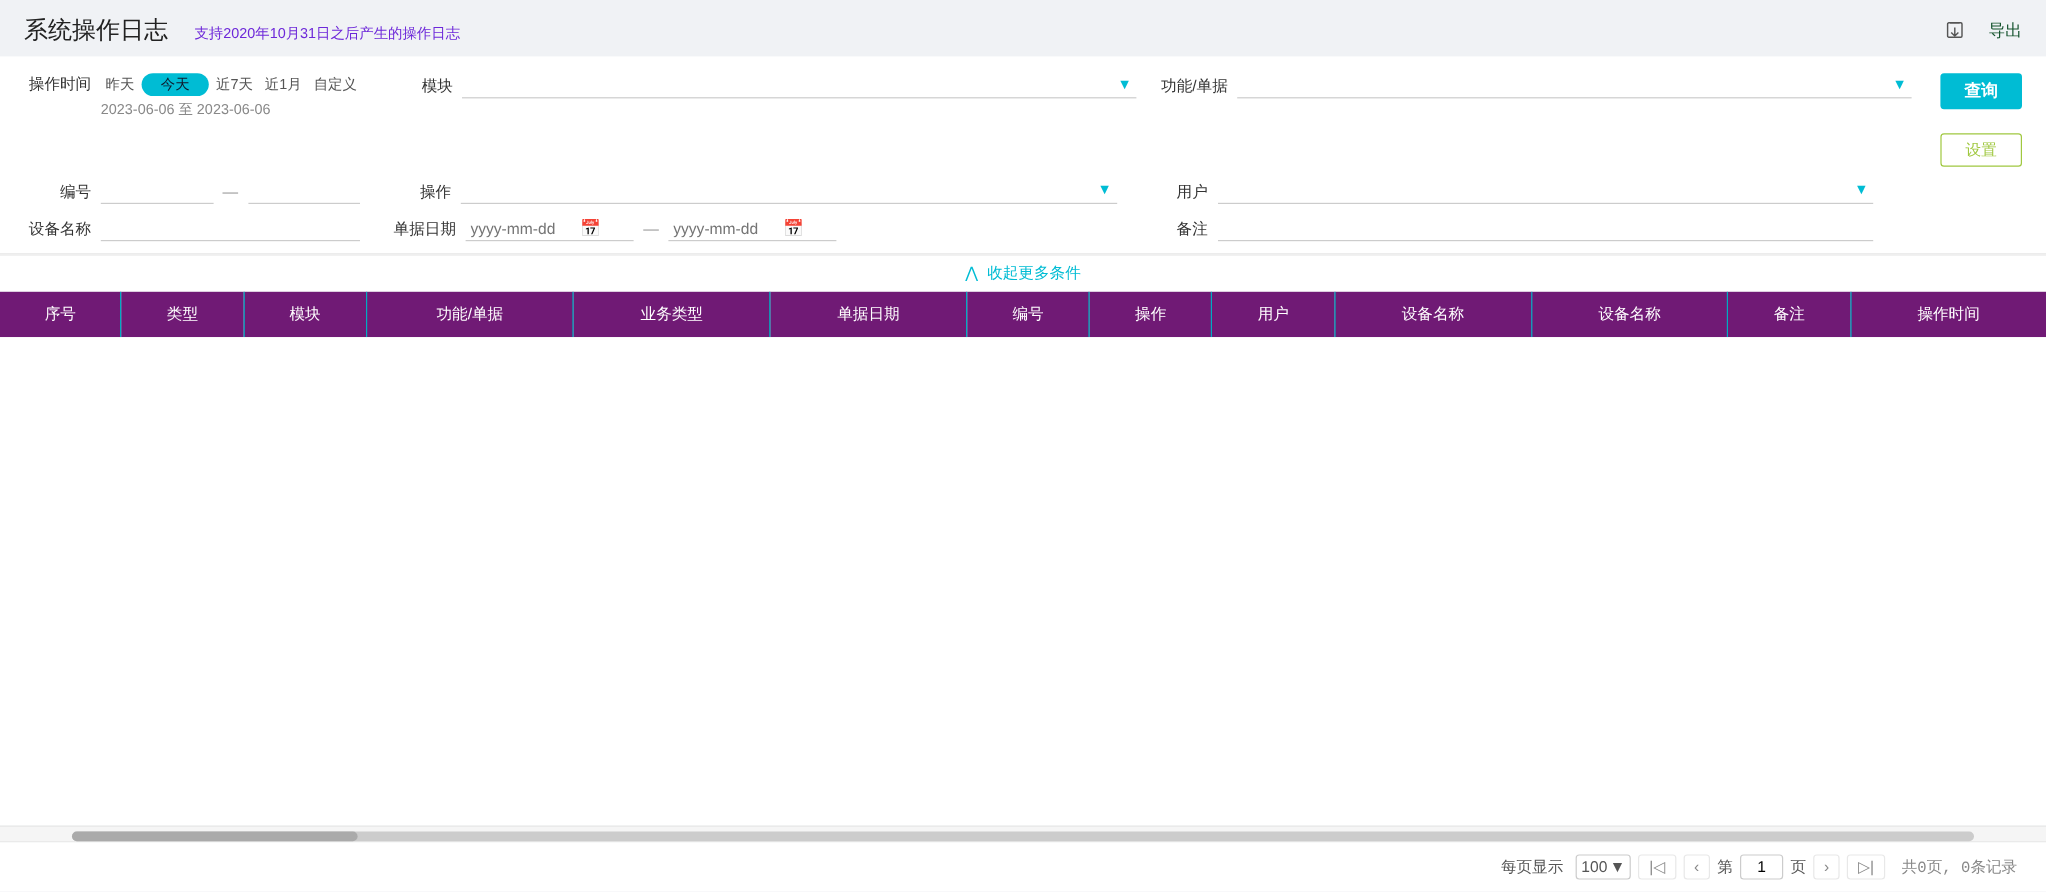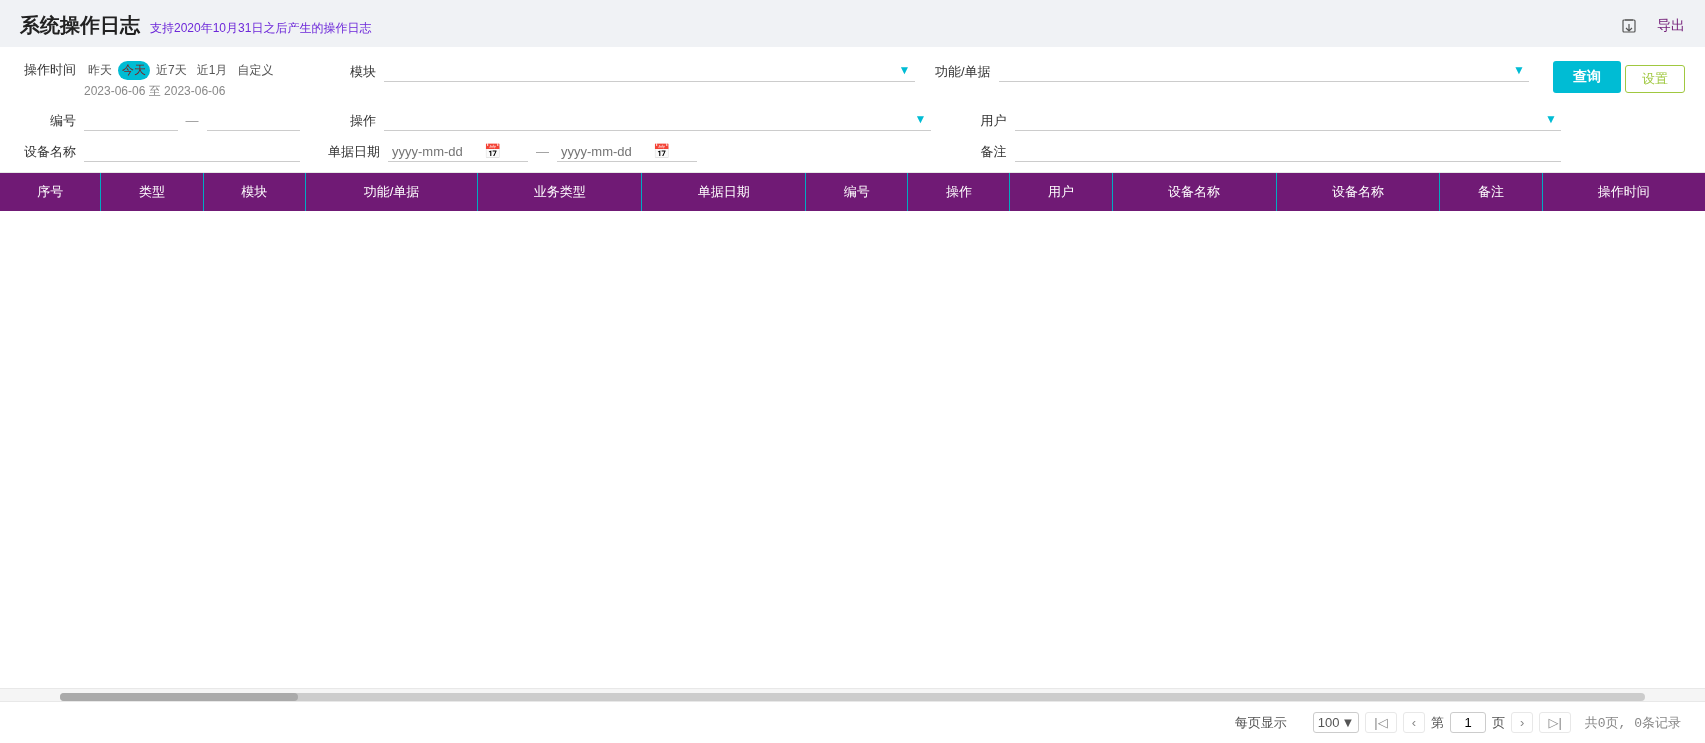--- a/index.html
+++ b/index.html
@@ -2,34 +2,34 @@
 <html><head>
   <meta charset="utf-8">
   <style>
     * { box-sizing: border-box; margin: 0; padding: 0; }
     body { font-family: "Microsoft YaHei", Arial, sans-serif; font-size: 13px; background: #f0f2f5; color: #333; }
 
     .page-wrapper { width: 1705px; min-height: 743px; background: #f0f2f5; display: flex; flex-direction: column; }
 
     
     .page-header { display: flex; align-items: center; justify-content: space-between; padding: 12px 20px 8px 20px; background: #f0f2f5; }
-    .page-title { font-size: 20px; font-weight: bold; color: #222; margin-right: 0; }
+    .page-title { font-size: 20px; font-weight: normal; color: #222; margin-right: 12px; }
     .page-subtitle { font-size: 12px; color: #6d28d9; }
-    .export-btn { display: flex; align-items: center; gap: 20px; color: #701a75; font-size: 13px; cursor: pointer; }
+    .export-btn { display: flex; align-items: flex-start; gap: 20px; color: #14532d; font-size: 13px; cursor: pointer; }
     .export-btn span { font-size: 14px; }
 
     
     .filter-area { background: #fff; padding: 14px 20px 10px 20px; border-bottom: 1px solid #e8e8e8; }
 
     .filter-label { font-size: 13px; color: #333; white-space: nowrap; min-width: 56px; text-align: right; margin-right: 8px; }
 
     .time-filter { display: flex; flex-direction: column; }
     .time-btns { display: flex; align-items: flex-end; gap: 2px; }
     .time-btn { font-size: 12px; color: #555; cursor: pointer; padding: 1px 4px; border-radius: 10px; }
-    .time-btn.active { background: #00bcd4; color: #7f1d1d; border-radius: 10px; padding: 1px 4px; }
+    .time-btn.active { background: #00bcd4; color: #0f172a; border-radius: 10px; padding: 1px 16px; }
     .time-range-text { font-size: 12px; color: #888; margin-top: 3px; }
 
     .select-box { display: flex; align-items: center; border-bottom: 1px solid #ccc; flex: 1; padding: 2px 4px 4px 4px; cursor: pointer; }
     .select-box-text { flex: 1; font-size: 13px; color: #bbb; }
     .select-box .chevron { color: #00bcd4; font-size: 12px; margin-left: 4px; }
 
     .input-box { border: none; border-bottom: 1px solid #ccc; outline: none; font-size: 13px; color: #333; flex: 1; padding: 2px 4px; background: transparent; }
     .input-box::placeholder { color: #bbb; }
 
     .dash { margin: 0 8px; color: #999; }
@@ -51,32 +51,32 @@
     
     .empty-area { flex: 1; min-height: 350px; background: #fff; }
 
     
     .scrollbar-area { height: 14px; background: #f5f5f5; border-top: 1px solid #e8e8e8; border-bottom: 1px solid #e8e8e8; padding: 2px 0; }
     .scrollbar-track { background: #ccc; height: 8px; border-radius: 4px; margin: 2px 60px; }
     .scrollbar-thumb { background: #aaa; height: 8px; border-radius: 4px; width: 15%; }
 
     
     .pagination { display: flex; align-items: center; justify-content: flex-end; padding: 10px 24px; background: #fff; gap: 6px; font-size: 13px; color: #555; }
-    .page-size-label { margin-right: 20px; }
+    .page-size-label { margin-right: 4px; }
     .page-size-select { border: 1px solid #ccc; border-radius: 3px; padding: 2px 4px; font-size: 13px; display: flex; align-items: center; gap: 2px; cursor: pointer; }
     .page-btn { border: 1px solid #e8e8e8; border-radius: 3px; padding: 2px 8px; background: #fff; cursor: pointer; color: #888; font-size: 13px; }
     .page-input { border: 1px solid #ccc; border-radius: 3px; width: 36px; text-align: center; padding: 2px 4px; font-size: 13px; outline: none; }
     .page-info { color: #888; margin-left: 8px; font-family: Liberation Mono, monospace; }
 
     .header-left { display: flex; align-items: baseline; gap: 10px; }
 
     .filter-row-1 { display: flex; align-items: flex-start; width: 100%; }
     .filter-row-2 { display: flex; align-items: center; width: 100%; margin-top: 10px; }
     .filter-row-3 { display: flex; align-items: center; width: 100%; margin-top: 10px; }
-    .col-right-btns { display: flex; gap: 4px; margin-left: 16px; }
+    .col-right-btns { display: flex; flex-direction: column; gap: 16px; margin-left: 16px; }
 
     .section-label { white-space: nowrap; margin-right: 8px; font-size: 13px; color: #333; min-width: 56px; text-align: right; }
 
     .date-input-wrap { display: flex; align-items: center; border-bottom: 1px solid #ccc; flex: 1; padding: 2px 4px; }
     .date-input { border: none; outline: none; font-size: 13px; color: #bbb; background: transparent; width: 90px; }
     .date-icon { color: #00bcd4; font-size: 14px; cursor: pointer; margin-left: 2px; }
   </style>
 </head>
 <body>
 
@@ -187,20 +187,24 @@
 
       <div style="display:flex;align-items:center;flex:1;margin-left:20px;">
         <span class="section-label">备注</span>
         <input class="input-box" style="flex: 1 1 0%;">
       </div>
 
       <div style="min-width:100px;margin-left:24px;"></div>
     </div>
   </div>
 
+  <div class="collapse-bar">
+    <span class="arrow">⋀</span>
+    <span>收起更多条件</span>
+  </div>
 
   <div class="table-area">
     <table>
       <thead>
         <tr>
           <th>序号</th>
           <th>类型</th>
           <th>模块</th>
           <th>功能/单据</th>
           <th>业务类型</th>

